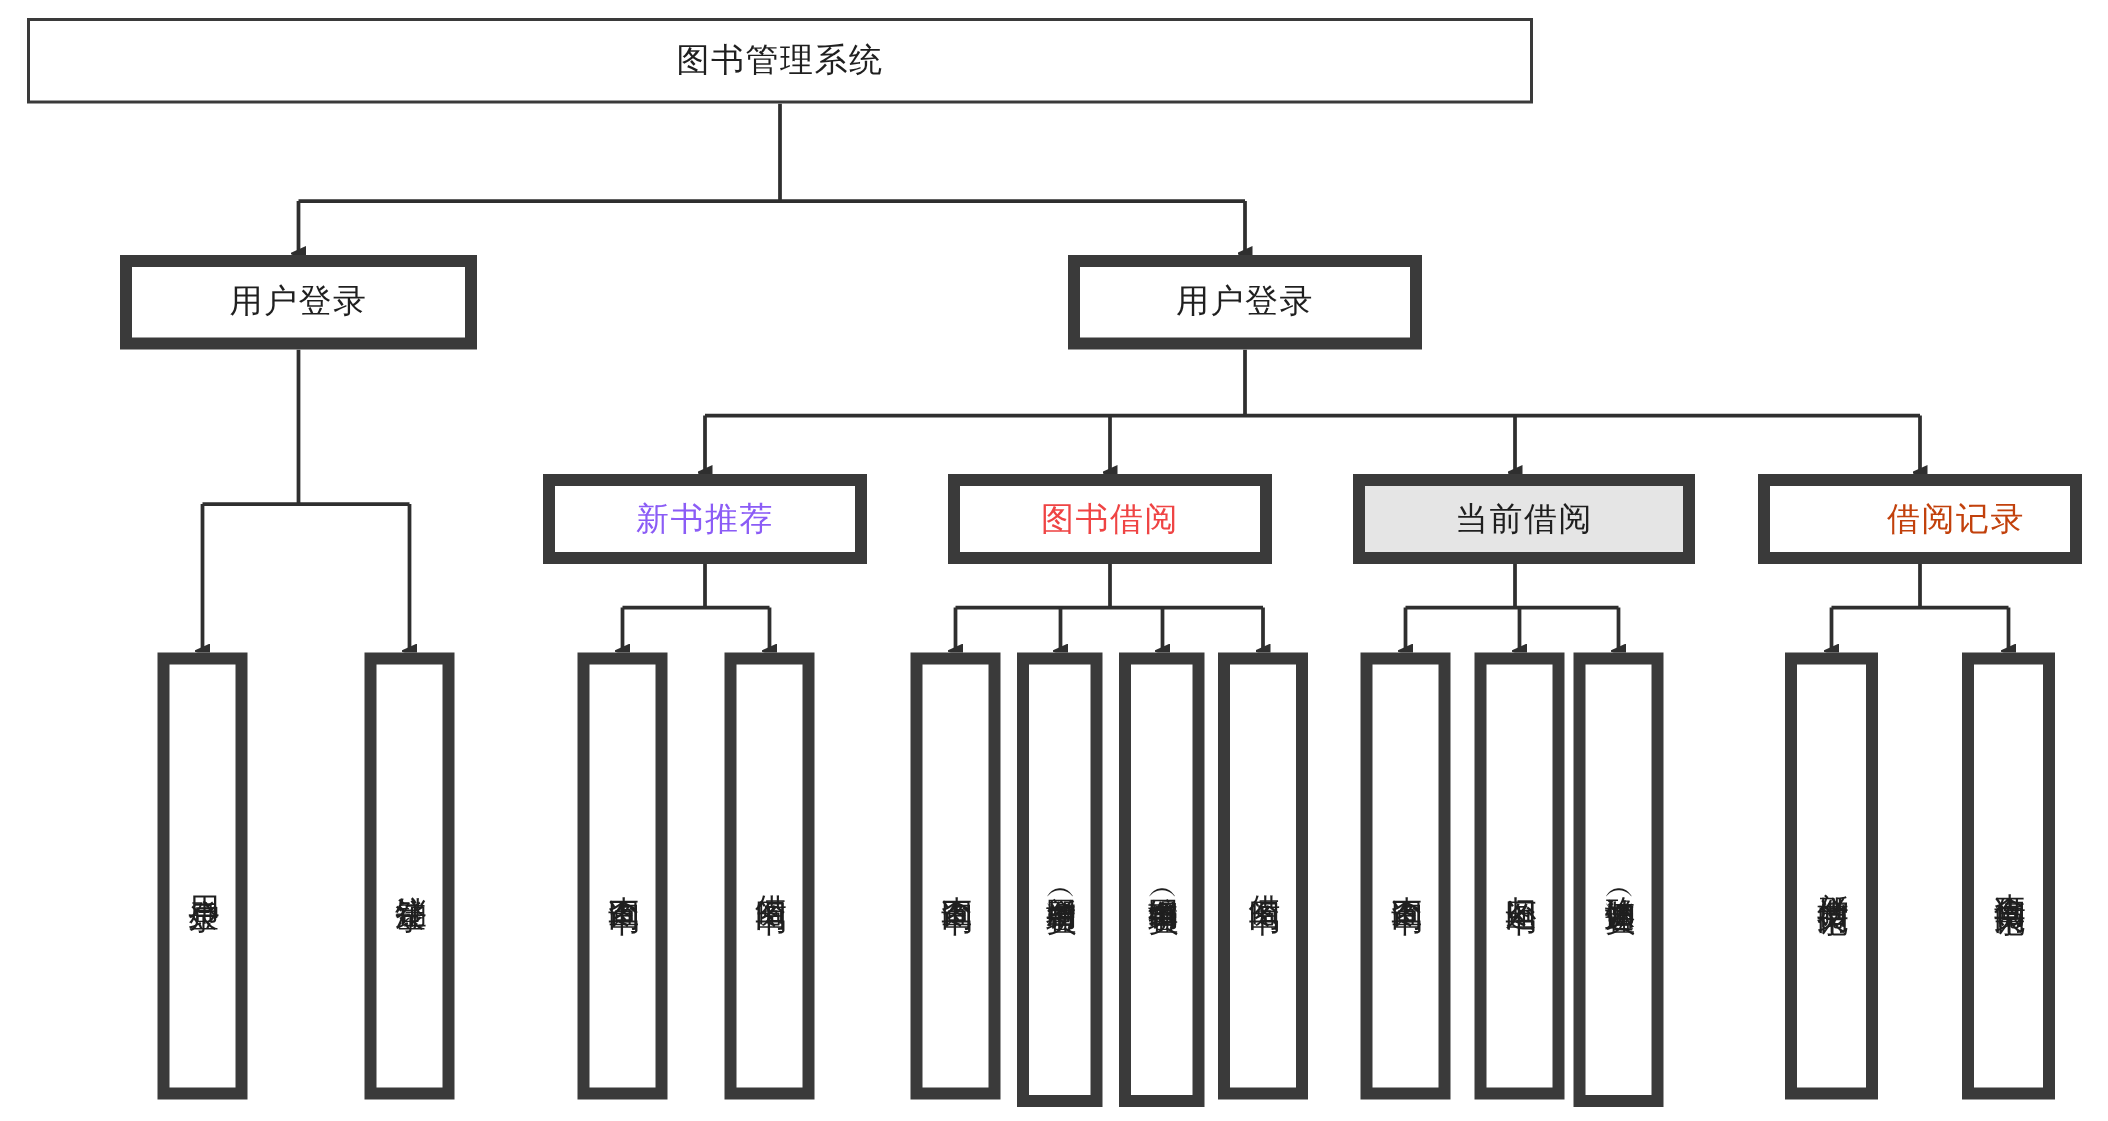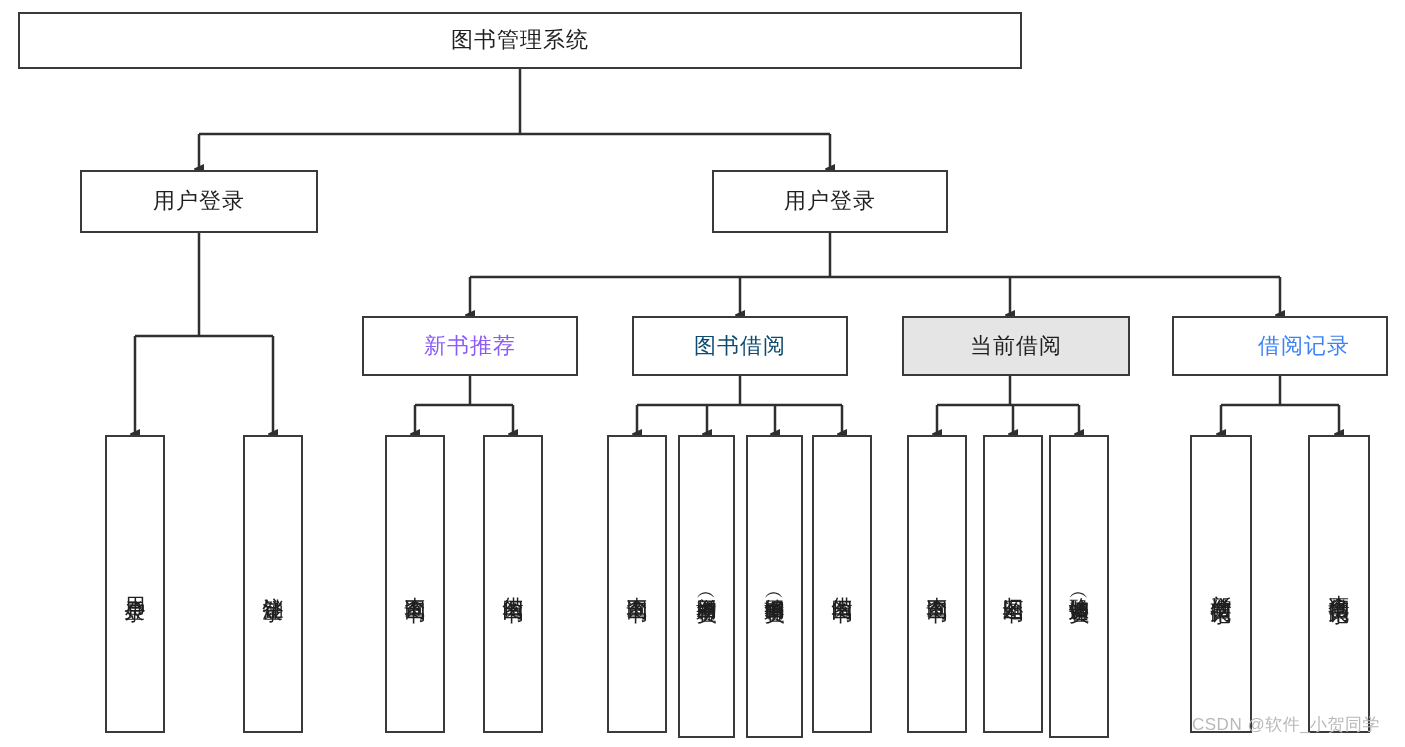--- a/index.html
+++ b/index.html
@@ -13,21 +13,21 @@
   #canvas {
     position: relative;
     width: 1405px;
     height: 747px;
     background: #ffffff;
     overflow: hidden;
   }
   .node {
     position: absolute;
     box-sizing: border-box;
-    border: 2px solid #eab308;
+    border: 8px solid #eab308;
     background: #ffffff;
     display: flex;
     align-items: center;
     justify-content: center;
     color: #1f1f1f;
   }
   .node.level0 { border-width: 2px; }
   .node-label {
     text-align: center;
     line-height: 1.12;
@@ -121,27 +121,27 @@
       <div class="node horiz level1" style="left: 80px; top: 170px; width: 238px; height: 63px; border-color: rgb(58, 58, 58); background: rgb(255, 255, 255);">
         <span class="node-label" style="color: rgb(31, 31, 31);">用户登录</span>
       </div>
       <div class="node horiz level1" style="left: 712px; top: 170px; width: 236px; height: 63px; border-color: rgb(58, 58, 58); background: rgb(255, 255, 255);">
         <span class="node-label" style="color: rgb(31, 31, 31);">用户登录</span>
       </div>
       <div class="node horiz level2" style="left: 362px; top: 316px; width: 216px; height: 60px; border-color: rgb(58, 58, 58); background: rgb(255, 255, 255);">
         <span class="node-label" style="color: #8b5cf6;">新书推荐</span>
       </div>
       <div class="node horiz level2" style="left: 632px; top: 316px; width: 216px; height: 60px; border-color: rgb(58, 58, 58); background: rgb(255, 255, 255);">
-        <span class="node-label" style="color: #0c4a6e;">图书借阅</span>
+        <span class="node-label" style="color: #ef4444;">图书借阅</span>
       </div>
       <div class="node horiz level2" style="left: 902px; top: 316px; width: 228px; height: 60px; border-color: rgb(58, 58, 58); background: #e5e5e5;">
         <span class="node-label" style="color: rgb(31, 31, 31);">当前借阅</span>
       </div>
       <div class="node horiz level2" style="left: 1172px; top: 316px; width: 216px; height: 60px; border-color: rgb(58, 58, 58); background: rgb(255, 255, 255);">
-        <span class="node-label" style="color: #3b82f6; margin-left: 48px;">借阅记录</span>
+        <span class="node-label" style="color: #c2410c; margin-left: 48px;">借阅记录</span>
       </div>
       <div class="node vert level3" style="left: 105px; top: 435px; width: 60px; height: 298px; border-color: rgb(58, 58, 58); background: rgb(255, 255, 255);">
         <span class="node-label" style="color: rgb(31, 31, 31);">用户登录</span>
       </div>
       <div class="node vert level3" style="left: 243px; top: 435px; width: 60px; height: 298px; border-color: rgb(58, 58, 58); background: rgb(255, 255, 255);">
         <span class="node-label" style="color: rgb(31, 31, 31);">注销登录</span>
       </div>
       <div class="node vert level3" style="left: 385px; top: 435px; width: 60px; height: 298px; border-color: rgb(58, 58, 58); background: rgb(255, 255, 255);">
         <span class="node-label" style="color: rgb(31, 31, 31);">查询图书</span>
       </div>
@@ -170,14 +170,13 @@
         <span class="node-label" style="color: rgb(31, 31, 31);">确认归还（管理员）</span>
       </div>
       <div class="node vert level3" style="left: 1190px; top: 435px; width: 62px; height: 298px; border-color: rgb(58, 58, 58); background: rgb(255, 255, 255);">
         <span class="node-label" style="color: rgb(31, 31, 31);">新增借阅记录</span>
       </div>
       <div class="node vert level3" style="left: 1308px; top: 435px; width: 62px; height: 298px; border-color: rgb(58, 58, 58); background: rgb(255, 255, 255);">
         <span class="node-label" style="color: rgb(31, 31, 31);">查询借阅记录</span>
       </div>
     </div>
 
-  <div class="watermark">CSDN @软件_小贺同学</div>
 </div>
 
 </body></html>

